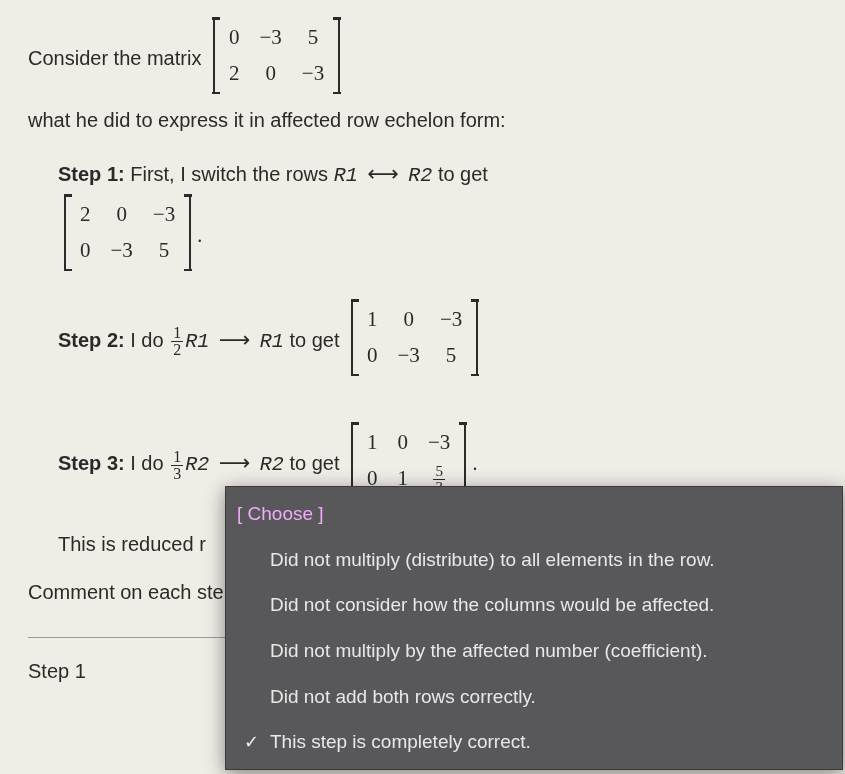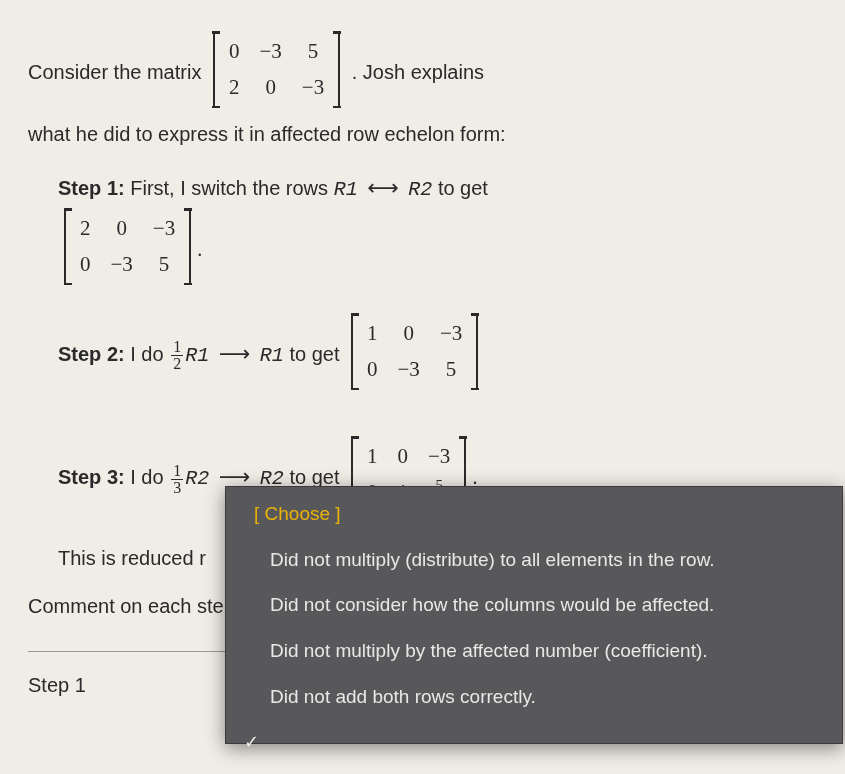--- a/index.html
+++ b/index.html
@@ -9,21 +9,21 @@
     font-family: Arial, Helvetica, sans-serif;
     background: #f0ece6;
     color: #2a2a2a;
     width: 845px;
     height: 774px;
     overflow: hidden;
     position: relative;
     font-size: 20px;
   }
   .content {
-    padding: 32px 28px 0 28px;
+    padding: 18px 28px 0 28px;
     line-height: 1.5;
   }
   .intro {
     display: block;
     margin-bottom: 4px;
   }
   .mat {
     display: inline-block;
     vertical-align: middle;
     margin: 0 6px;
@@ -112,22 +112,22 @@
     z-index: 10;
     padding: 4px 0;
   }
   .dropdown .opt {
     padding: 10px 18px 10px 44px;
     position: relative;
     cursor: pointer;
     line-height: 1.35;
   }
   .dropdown .opt.placeholder {
-    padding-left: 28px;
-    color: #eab308;
+    padding-left: 11px;
+    color: #f0abfc;
   }
   .dropdown .check {
     position: absolute;
     left: 18px;
     top: 11px;
     font-size: 18px;
     color: #eee;
   }
 </style>
 </head>
@@ -147,21 +147,20 @@
               </tr>
           <tr>
                 <td>2</td>
                 <td>0</td>
                 <td>−3</td>
               </tr>
         </tbody>
           </table>
       </span>
     </span>
-    <span>. Josh explains</span>
   </div>
   <div>what he did to express it in affected row echelon form:</div>
 
   <div class="steps">
 
     <div class="step">
       <span class="step-label">Step 1:</span><span> First, I switch the rows </span><span class="serif">R1</span>
       <span class="arrow">⟷</span>
       <span class="serif">R2</span><span> to get</span>
       <div style="height:4px"></div>
@@ -244,14 +243,15 @@
 </div>
 
 <div class="dropdown">
   <div class="opt placeholder">[ Choose ]</div>
   <div class="opt">Did not multiply (distribute) to all elements in the row.</div>
   <div class="opt">Did not consider how the columns would be affected.</div>
   <div class="opt">Did not multiply by the affected number (coefficient).</div>
   <div class="opt">Did not add both rows correctly.</div>
   <div class="opt">
     <span class="check">✓</span>
+    <span>This step is completely correct.</span>
   </div>
 </div>
 
 </body></html>

